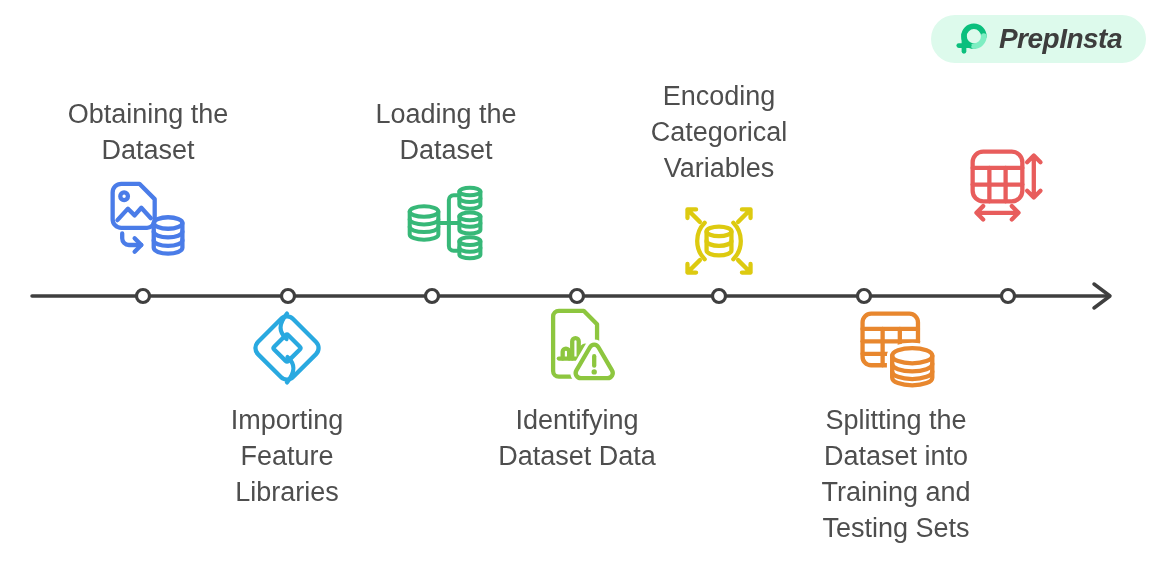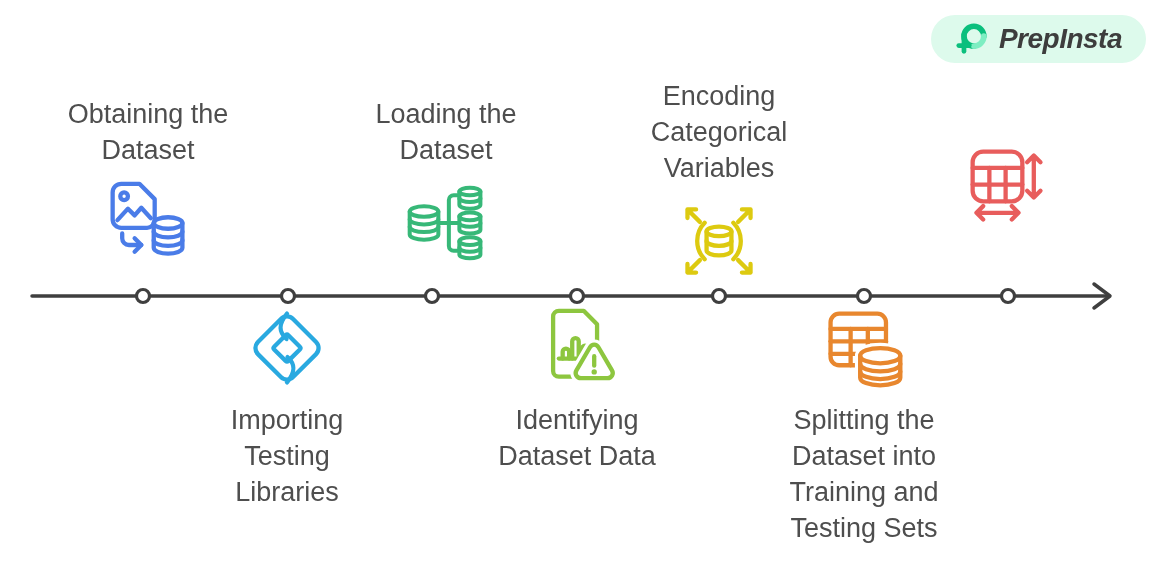--- a/index.html
+++ b/index.html
@@ -76,21 +76,21 @@
   <div class="step bottom" style="left:167px">
     <div class="icon" style="color: rgb(41, 169, 224);">
       <svg viewBox="0 0 90 90">
         <rect class="st" x="19" y="18" width="52" height="52" rx="9" transform="rotate(45 45 44)"></rect>
         <rect class="st" x="34.5" y="33.5" width="21" height="21" rx="2" transform="rotate(45 45 44)"></rect>
         <path class="st" d="M45,8 C36,19 36,27 44.5,34.5"></path>
         <path class="st" d="M45,80 C54,69 54,61 45.5,53.5"></path>
       </svg>
     </div>
     <div class="step-label">Importing
-Testing
+Feature
 Libraries</div>
   </div>
 
   <div class="step top" style="left:326px">
     <div class="step-label">Loading the
 Dataset</div>
     <div class="icon" style="color: rgb(55, 184, 120);">
       <svg viewBox="0 0 90 90">
         <ellipse class="st thin" cx="22" cy="33" rx="15" ry="5.5"></ellipse>
         <path class="st thin" d="M7,33 V57 A15,5.5 0 0 0 37,57 V33"></path>
@@ -141,21 +141,21 @@
         <path class="st" d="M30,26 A27,27 0 0 0 30,64"></path>
         <path class="st" d="M60,26 A27,27 0 0 1 60,64"></path>
         <path class="st" d="M25,25 L12,12 M12,21 V12 H21"></path>
         <path class="st" d="M65,25 L78,12 M69,12 H78 V21"></path>
         <path class="st" d="M25,65 L12,78 M12,69 V78 H21"></path>
         <path class="st" d="M65,65 L78,78 M69,78 H78 V69"></path>
       </svg>
     </div>
   </div>
 
-  <div class="step bottom" style="left:744px">
+  <div class="step bottom" style="left:776px">
     <div class="icon" style="color: rgb(232, 135, 46);">
       <svg viewBox="0 0 90 90">
         <rect class="st" x="10" y="8" width="58" height="54" rx="9"></rect>
         <path class="st" d="M10,24 H68"></path>
         <path class="st" d="M31,24 V62"></path>
         <path class="st" d="M49,24 V45"></path>
         <path class="st" d="M10,37 H68"></path>
         <path class="st" d="M10,50 H44"></path>
         <ellipse class="ul" cx="62" cy="52" rx="21" ry="8"></ellipse>
         <path class="ul" d="M41,52 H83 V75 A21,8 0 0 1 41,75 Z"></path>

